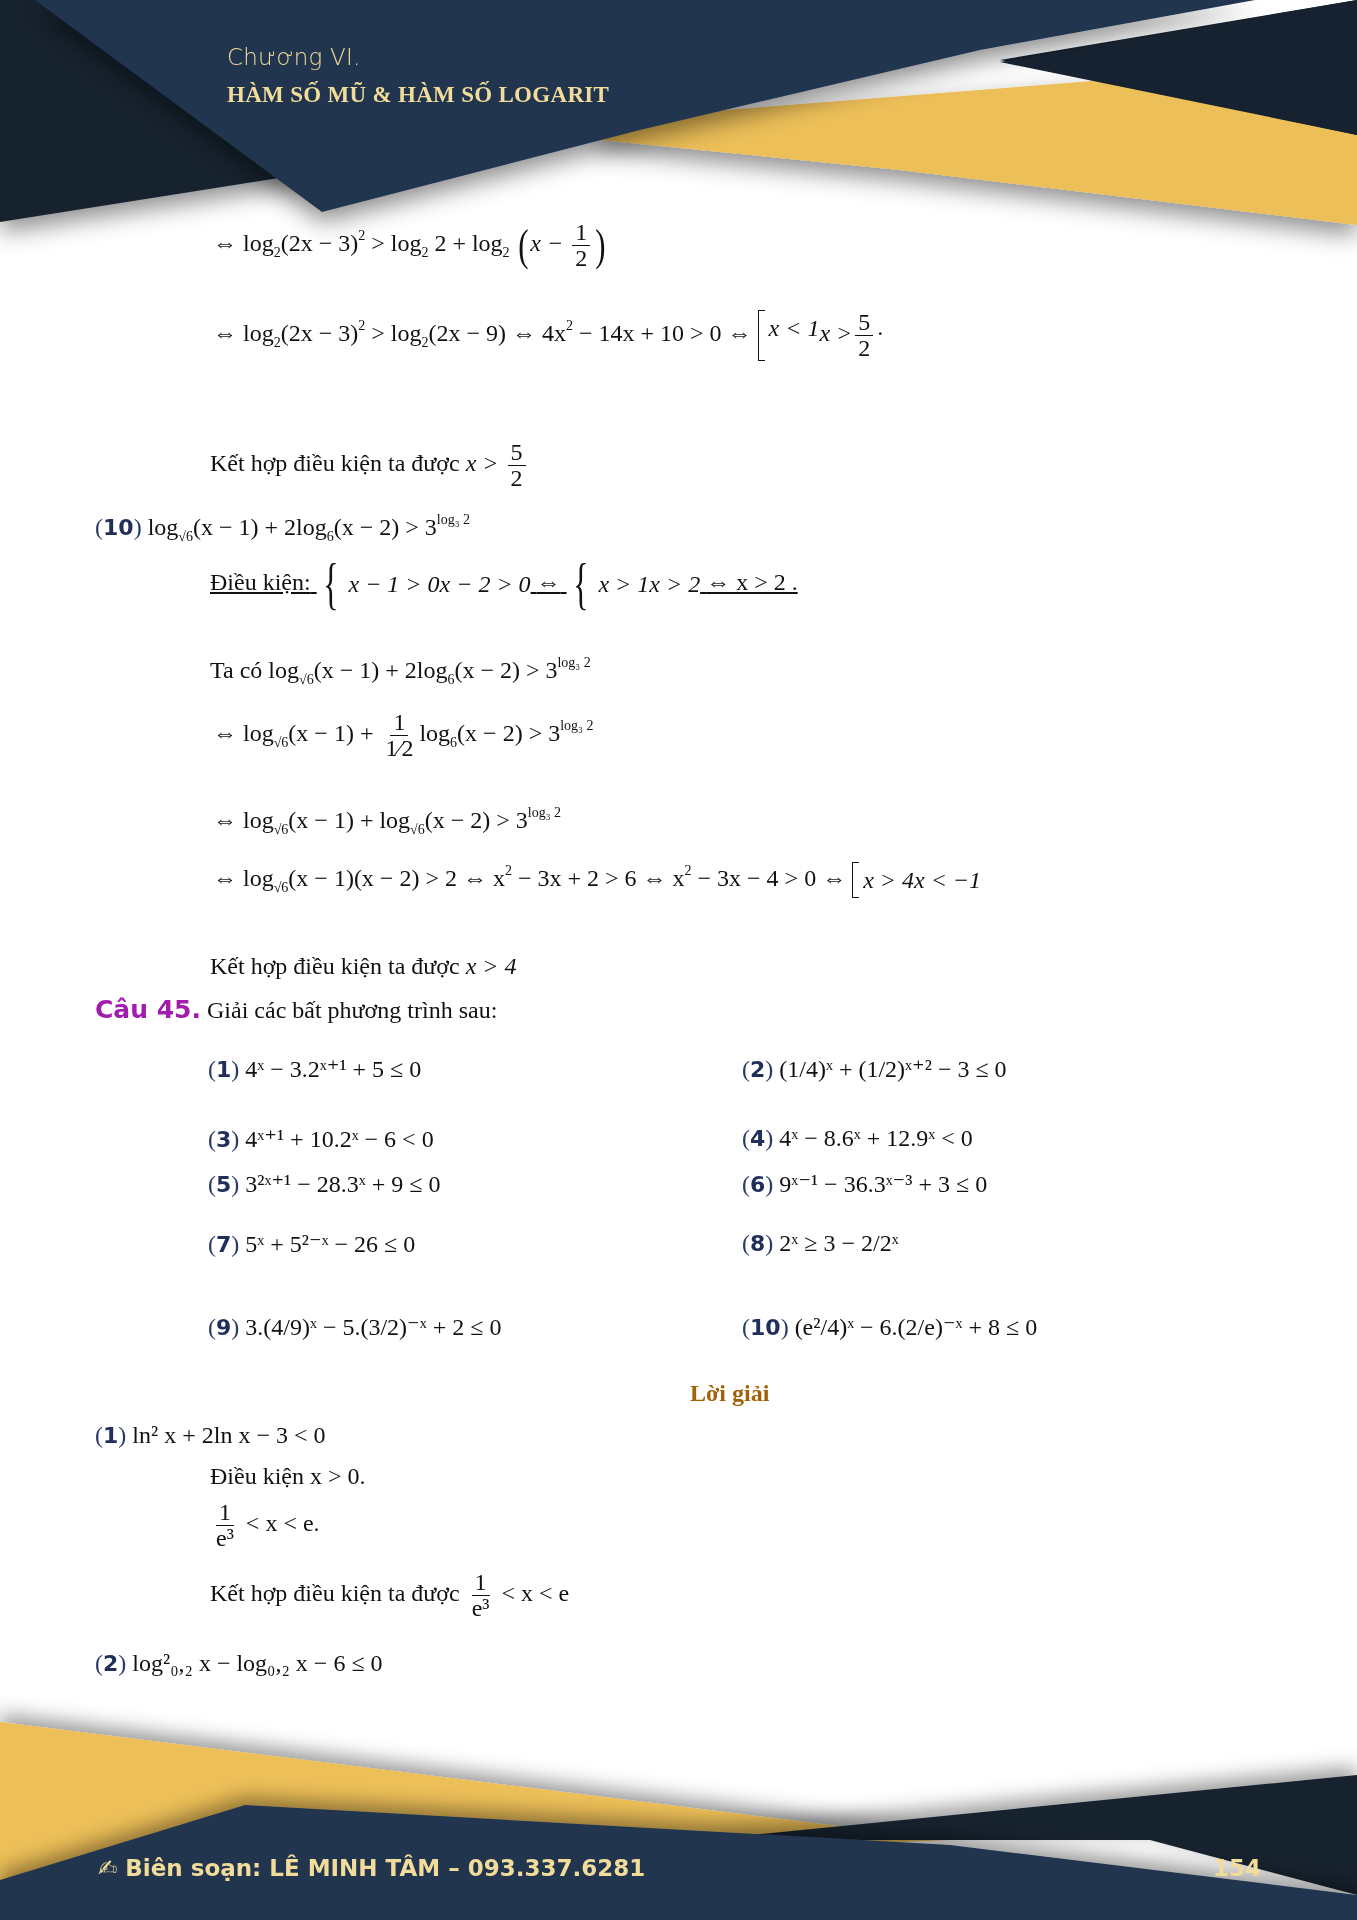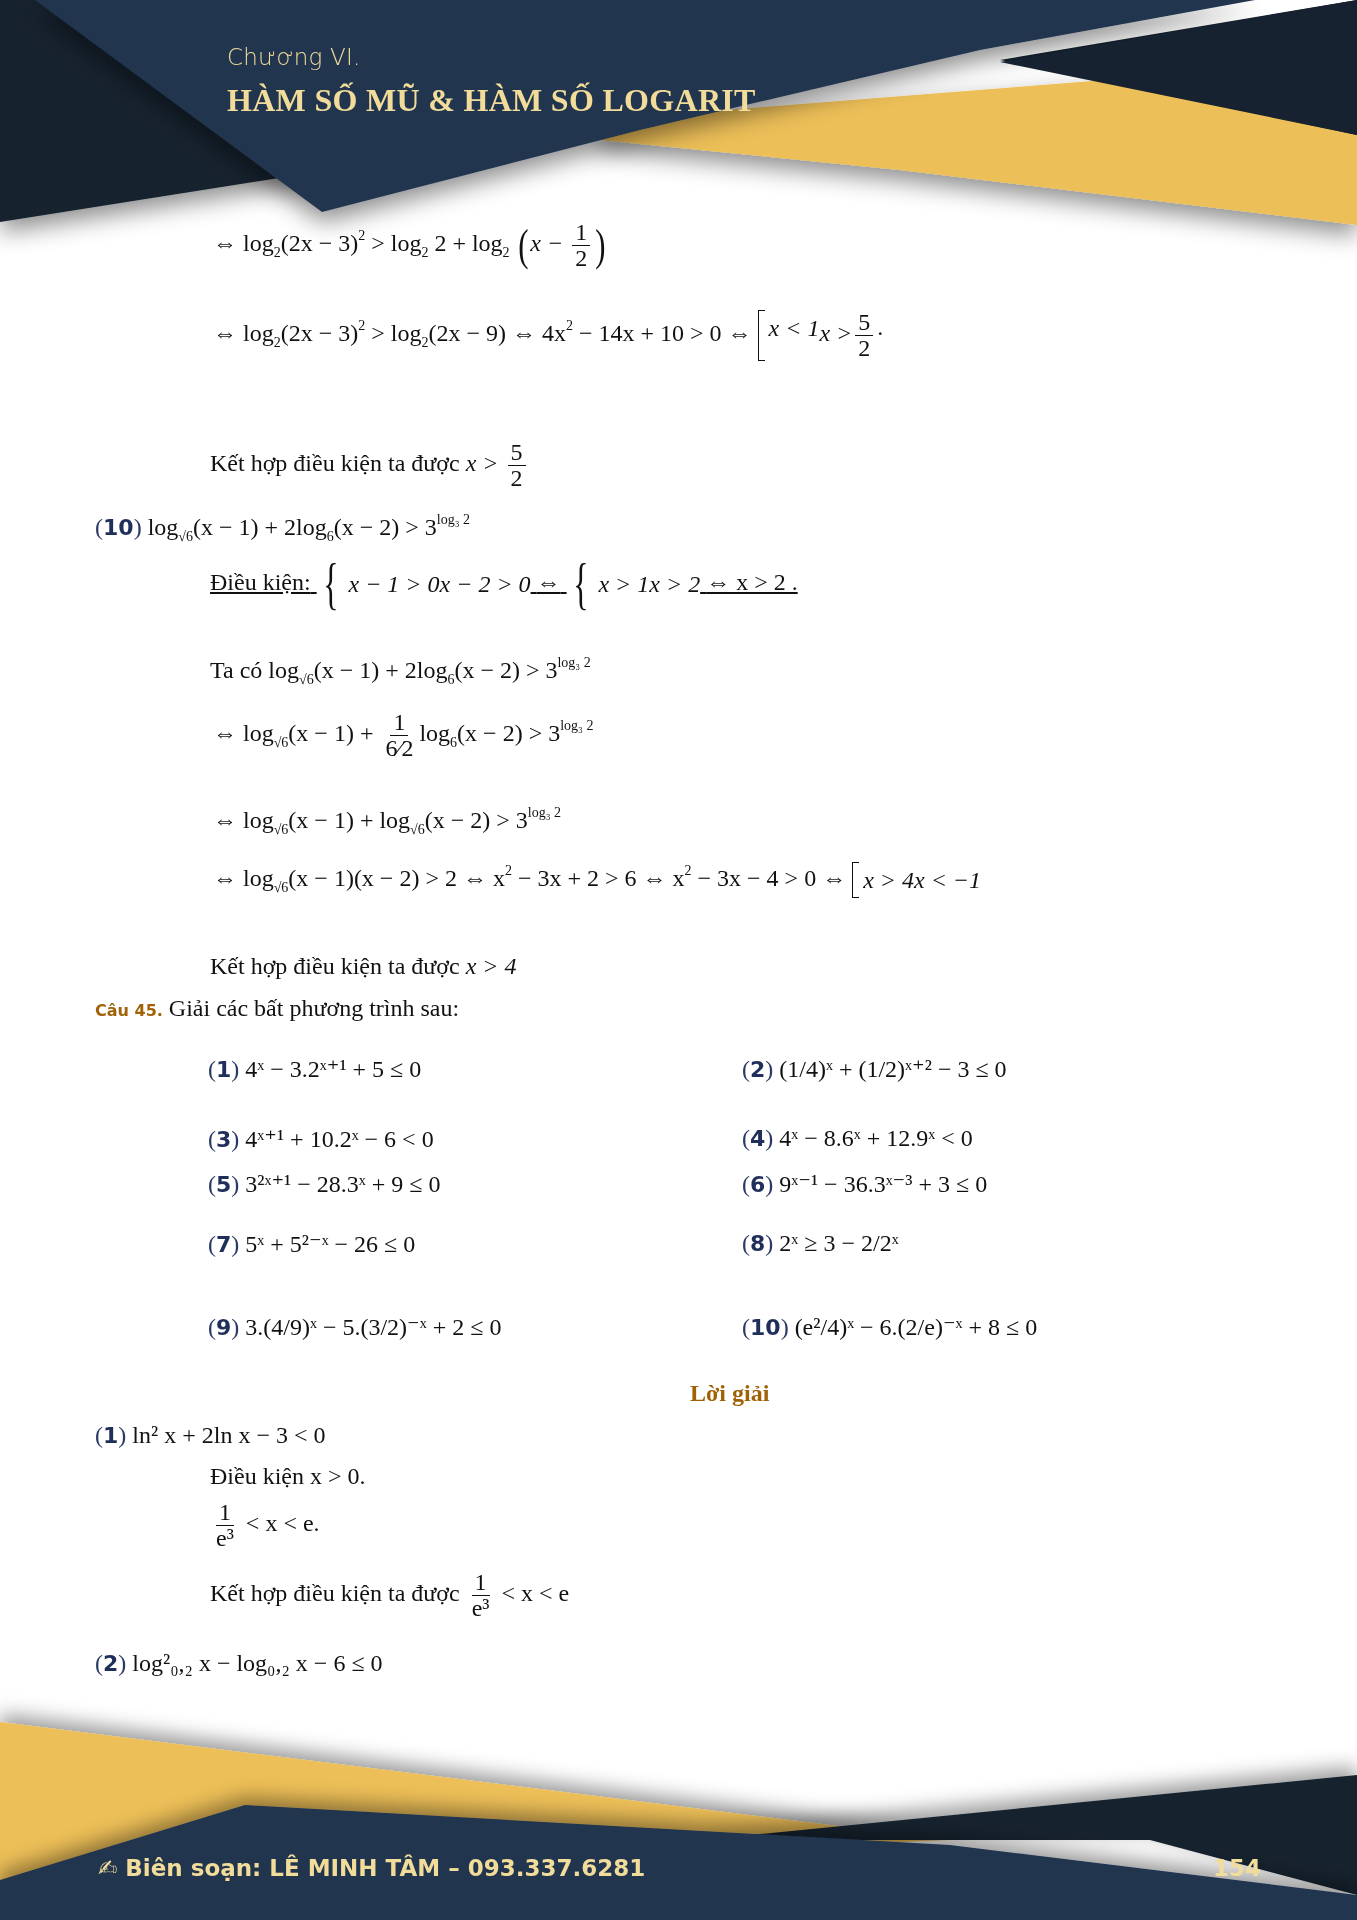--- a/index.html
+++ b/index.html
@@ -4,41 +4,41 @@
 <style>
   html, body { margin: 0; padding: 0; }
   body { width: 1357px; height: 1920px; position: relative; overflow: hidden; background: #ffffff;
          font-family: "Liberation Serif", "DejaVu Serif", serif; color: #111; }
   .bg-svg { position: absolute; left: 0; top: 0; width: 1357px; height: 1920px; z-index: 0; }
   .layer { position: absolute; z-index: 1; }
 
   
   .chapter-label { left: 227px; top: 44px; font-family: "DejaVu Sans", sans-serif; font-size: 23px;
                    color: #f2dc9a; font-weight: 300; letter-spacing: 0.2px; }
-  .chapter-title { left: 227px; top: 82px; font-family: "Liberation Serif", serif; font-size: 32px;
+  .chapter-title { left: 227px; top: 82px; font-family: "Liberation Serif", serif; font-size: 23px;
                    color: #f2dc9a; font-weight: bold; letter-spacing: 0.3px; }
 
   
   .m { font-family: "Liberation Serif", "DejaVu Serif", serif; font-size: 24px; white-space: nowrap; }
   .m i { font-style: italic; }
   .sub { font-size: 14px; vertical-align: -6px; }
   .sup { font-size: 14px; vertical-align: 11px; }
   .frac { display: inline-flex; flex-direction: column; align-items: center; vertical-align: middle;
           margin: 0 3px; line-height: 1.05; }
   .frac .num { border-bottom: 1.2px solid #111; padding: 0 3px; }
   .frac .den { padding: 0 3px; }
   .bigp { font-size: 44px; vertical-align: middle; font-weight: 100; transform: scaleX(0.7); display: inline-block; }
   .sysl { display: inline-flex; vertical-align: middle; align-items: center; }
   .sysl .rows { display: flex; flex-direction: row; line-height: 1.5; padding-left: 4px; }
   .brace { font-size: 58px; line-height: 1; font-weight: 100; transform: scaleX(0.55); display: inline-block; }
   .bracket { border-left: 1.5px solid #111; border-top: 1.5px solid #111; border-bottom: 1.5px solid #111;
              width: 6px; align-self: stretch; }
   .label-num { font-family: "DejaVu Sans", sans-serif; font-weight: bold; color: #1f2f5a; font-size: 22px; }
   .label-num .pr { font-weight: normal; color: #2a3a66; font-family: "Liberation Serif", serif; font-size: 24px; }
-  .qhead { font-family: "DejaVu Sans", sans-serif; font-weight: bold; color: #a16207; font-size: 16px; }
+  .qhead { font-family: "DejaVu Sans", sans-serif; font-weight: bold; color: #a21caf; font-size: 25px; }
   .sol-head { font-family: "Liberation Serif", serif; font-weight: bold; color: #a16207; font-size: 24px; }
 
   .footer-text { font-family: "DejaVu Sans", sans-serif; font-weight: bold; color: #f2dc9a; font-size: 23px; }
 </style>
 </head>
 <body>
 
 <svg class="bg-svg" viewBox="0 0 1357 1920" xmlns="http://www.w3.org/2000/svg">
   <defs>
     <filter id="sh" x="-10%" y="-10%" width="130%" height="140%">
@@ -127,21 +127,21 @@
 </div>
 
 <div class="layer m" style="left:210px; top:655px;">
   <span>Ta có  log</span><span class="sub">√6</span><span>(x − 1) + 2log</span><span class="sub">6</span><span>(x − 2) &gt; 3</span><span class="sup">log₃ 2</span>
 </div>
 
 <div class="layer m" style="left:213px; top:710px;">
   <span>⇔ log</span><span class="sub">√6</span><span>(x − 1) +</span>
   <span class="frac">
       <span class="num">1</span>
-      <span class="den">6⁄2</span>
+      <span class="den">1⁄2</span>
     </span><span>log</span><span class="sub">6</span><span>(x − 2) &gt; 3</span><span class="sup">log₃ 2</span>
 </div>
 
 <div class="layer m" style="left:213px; top:805px;">
   <span>⇔ log</span><span class="sub">√6</span><span>(x − 1) + log</span><span class="sub">√6</span><span>(x − 2) &gt; 3</span><span class="sup">log₃ 2</span>
 </div>
 
 <div class="layer m" style="left:213px; top:862px;">
   <span>⇔ log</span><span class="sub">√6</span><span>(x − 1)(x − 2) &gt; 2 ⇔ x</span><span class="sup">2</span><span> − 3x + 2 &gt; 6 ⇔ x</span><span class="sup">2</span><span> − 3x − 4 &gt; 0 ⇔</span>
   <span class="sysl">

